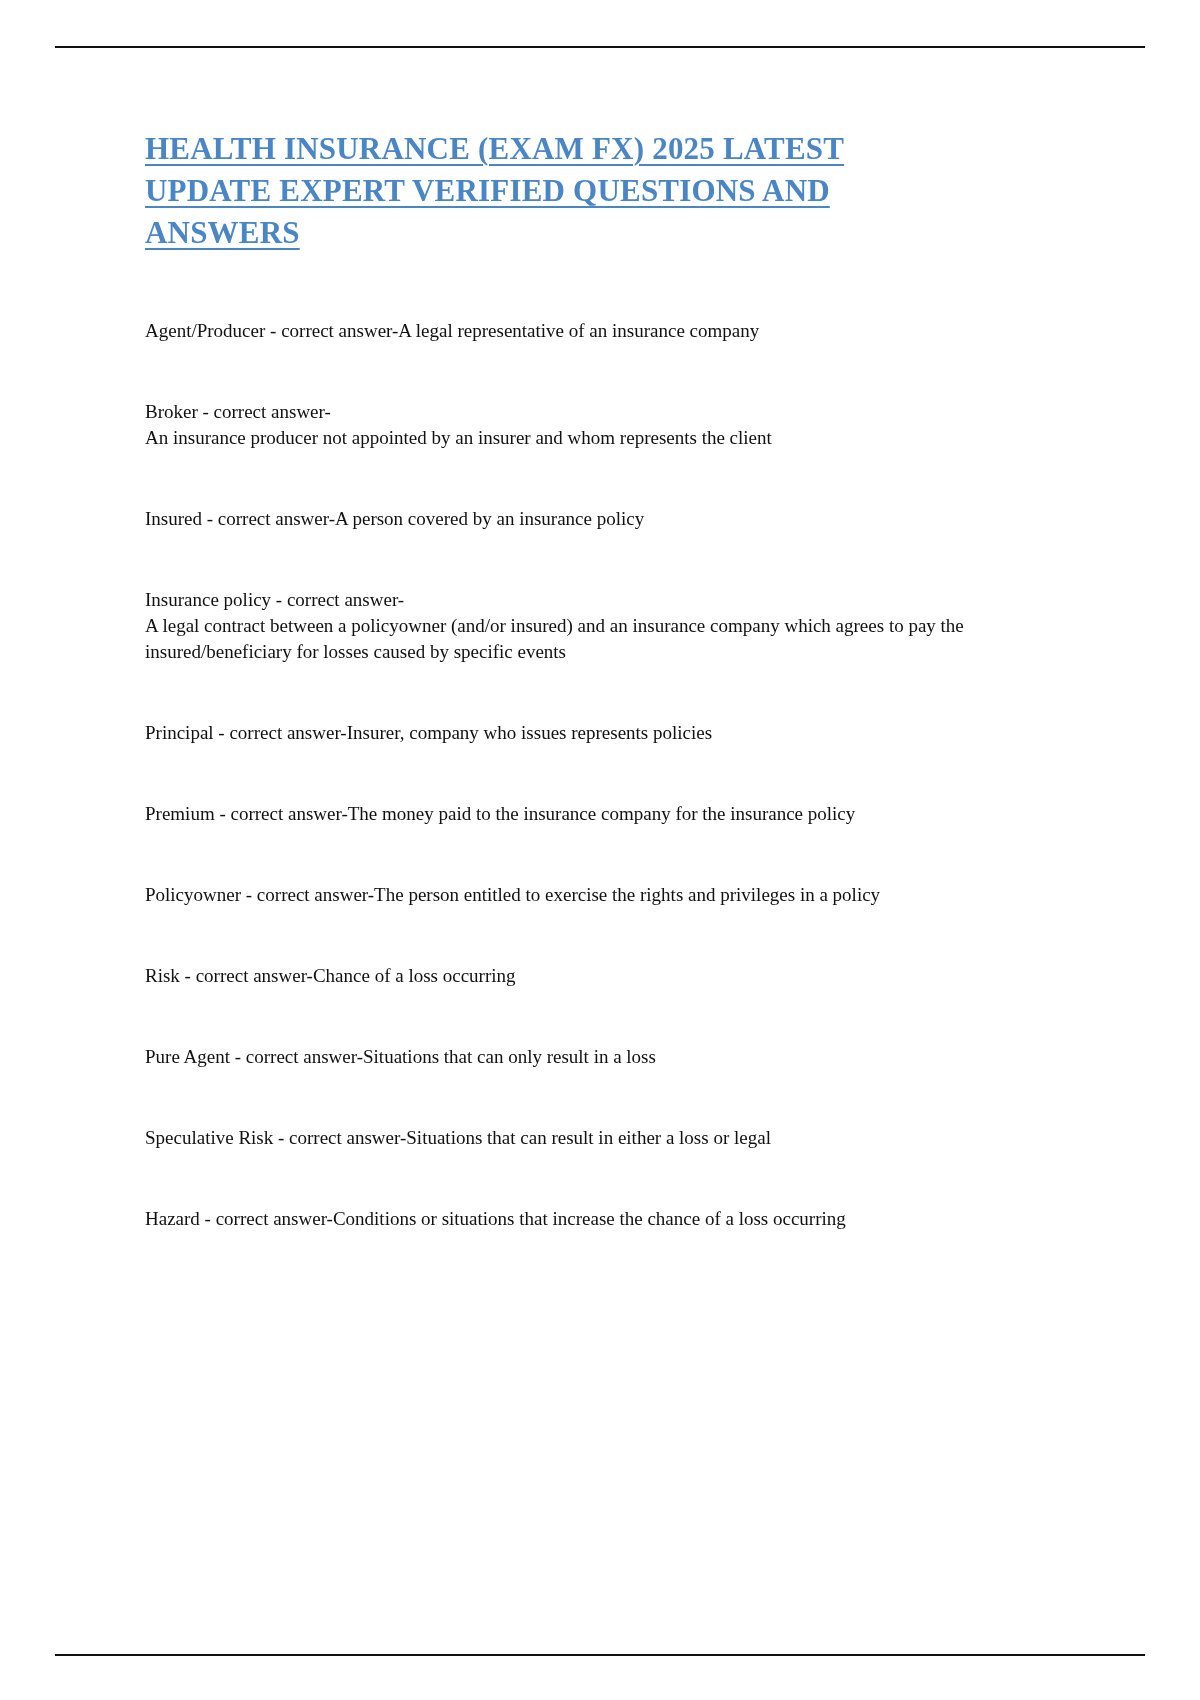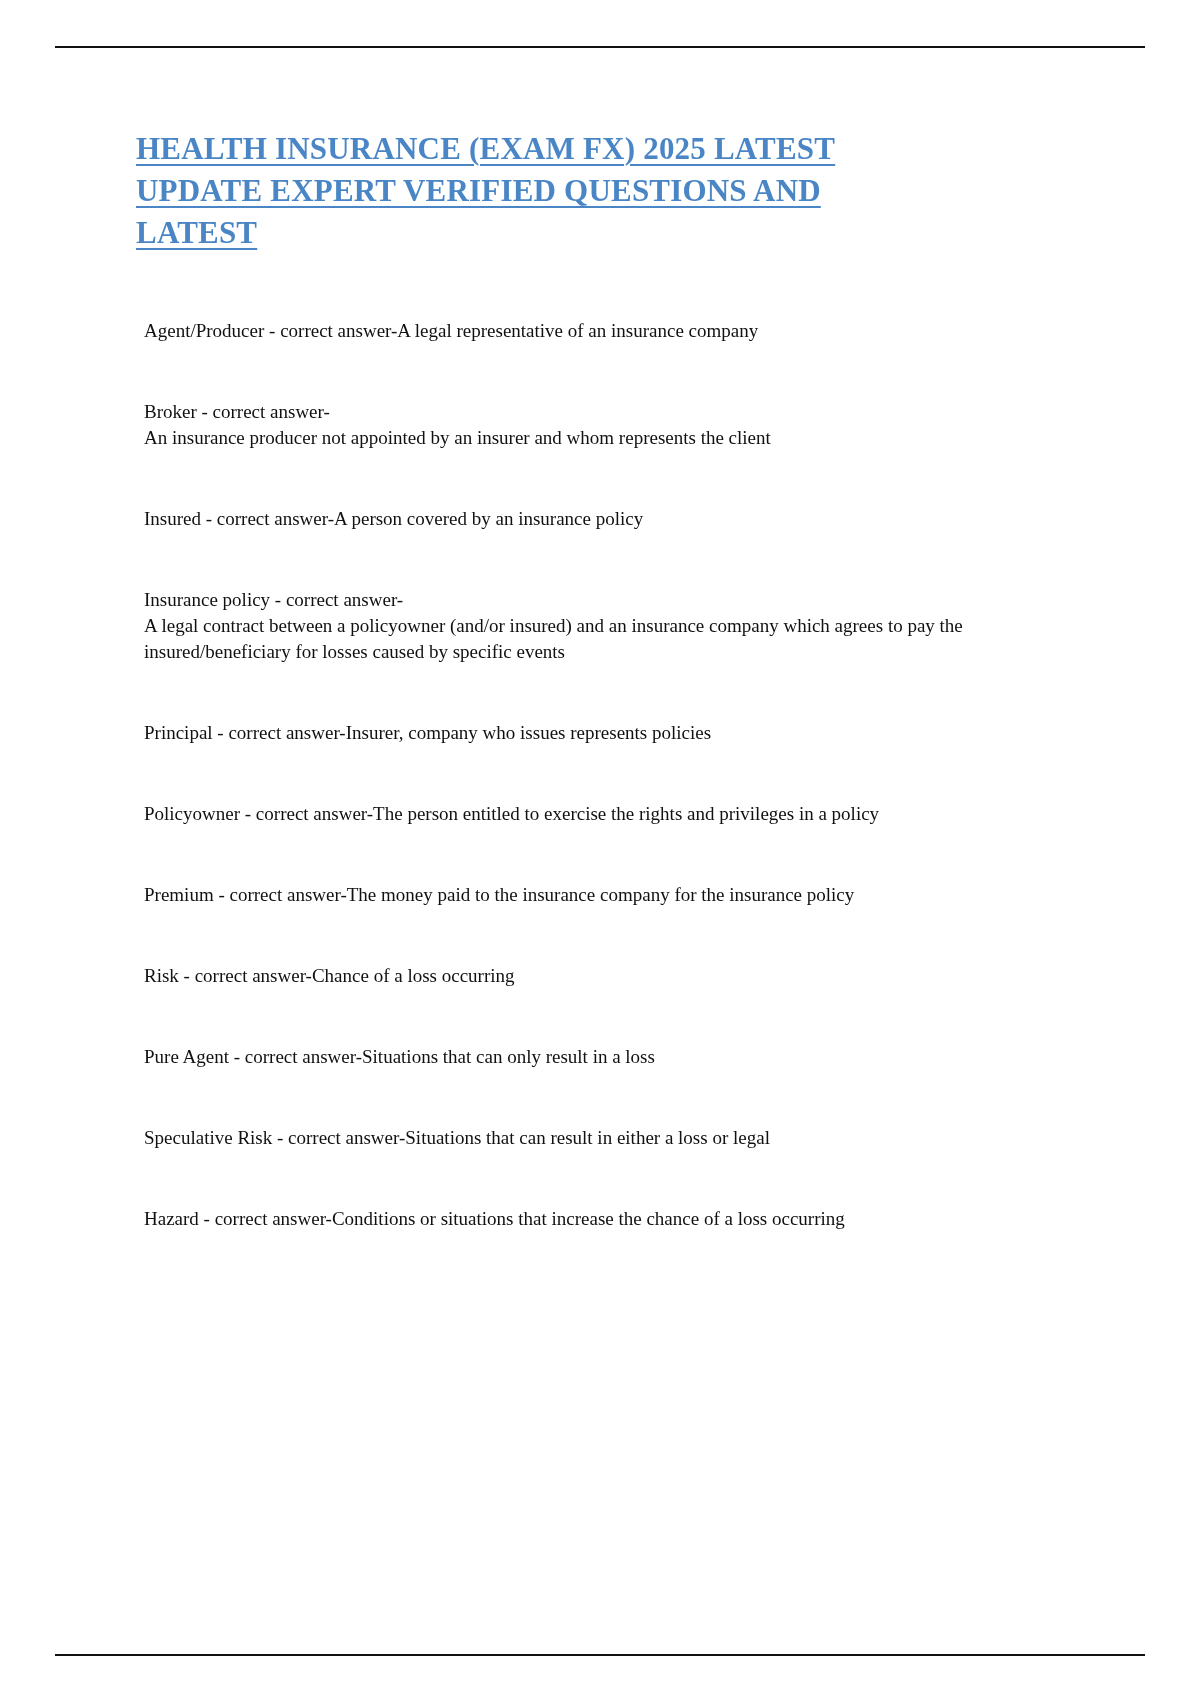--- a/index.html
+++ b/index.html
@@ -23,67 +23,67 @@
     height: 0;
     border: none;
     border-top: 2px solid #111111;
     margin: 0;
   }
   .rule.top { top: 46px; }
   .rule.bottom { top: 1654px; }
 
   .content {
     position: absolute;
-    left: 136px;
+    left: 145px;
     top: 128px;
     width: 938px;
   }
   h1.doc-title {
     margin: 0 0 64px 0;
     font-size: 31px;
     font-weight: bold;
     line-height: 42px;
     letter-spacing: 0.2px;
   }
   h1.doc-title .title-line {
     display: block;
     color: #4a86c5;
     text-decoration: underline;
     text-decoration-color: #4a86c5;
     text-underline-offset: 5px;
     text-decoration-thickness: 2px;
   }
   .qa-entry {
-    margin: 0 0 55px 8px;
+    margin: 0 0 55px 0;
     font-size: 19px;
     line-height: 26px;
     color: #111111;
   }
 </style>
 </head>
 <body>
 
 <div class="page">
   <hr class="rule top">
 
   <div class="content">
     <h1 class="doc-title">
       <span class="title-line">HEALTH INSURANCE (EXAM FX) 2025 LATEST</span>
       <span class="title-line">UPDATE EXPERT VERIFIED QUESTIONS AND</span>
-      <span class="title-line">LATEST</span>
+      <span class="title-line">ANSWERS</span>
     </h1>
 
     <div id="qa-list">
         <p class="qa-entry">Agent/Producer - correct answer-A legal representative of an insurance company</p>
         <p class="qa-entry">Broker - correct answer-<br>An insurance producer not appointed by an insurer and whom represents the client</p>
         <p class="qa-entry">Insured - correct answer-A person covered by an insurance policy</p>
         <p class="qa-entry">Insurance policy - correct answer-<br>A legal contract between a policyowner (and/or insured) and an insurance company which agrees to pay the insured/beneficiary for losses caused by specific events</p>
         <p class="qa-entry">Principal - correct answer-Insurer, company who issues represents policies</p>
+        <p class="qa-entry">Premium - correct answer-The money paid to the insurance company for the insurance policy</p>
         <p class="qa-entry">Policyowner - correct answer-The person entitled to exercise the rights and privileges in a policy</p>
-        <p class="qa-entry">Premium - correct answer-The money paid to the insurance company for the insurance policy</p>
         <p class="qa-entry">Risk - correct answer-Chance of a loss occurring</p>
         <p class="qa-entry">Pure Agent - correct answer-Situations that can only result in a loss</p>
         <p class="qa-entry">Speculative Risk - correct answer-Situations that can result in either a loss or legal</p>
         <p class="qa-entry">Hazard - correct answer-Conditions or situations that increase the chance of a loss occurring</p>
       </div>
   </div>
 
   <hr class="rule bottom">
 </div>
 

